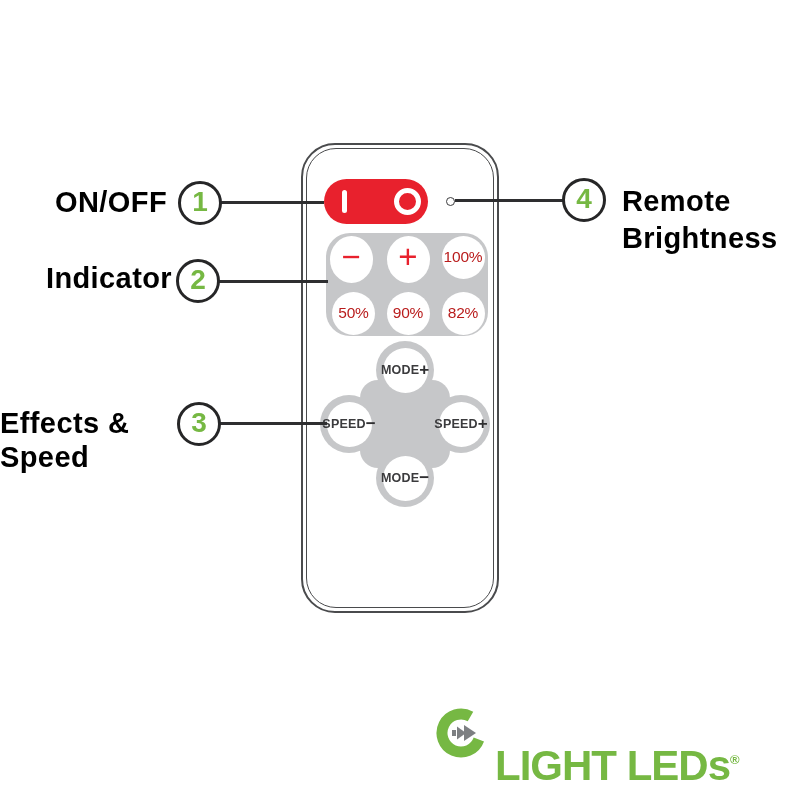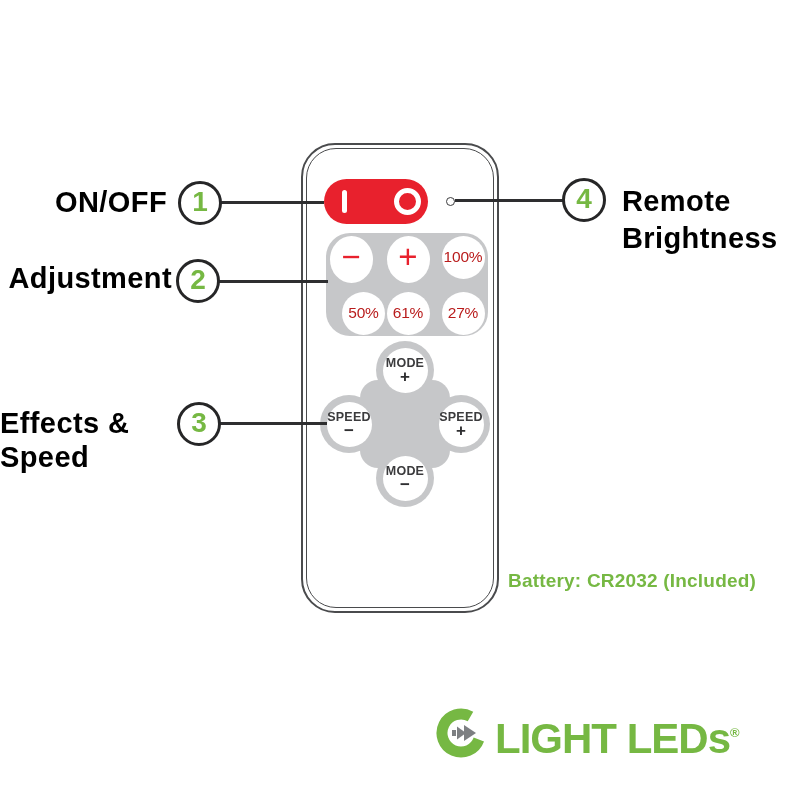--- a/index.html
+++ b/index.html
@@ -39,28 +39,28 @@
     position:absolute;left:326px;top:233px;width:162px;height:103px;
     background:#c6c7c9;border-radius:24px;
   }
   .pbtn{
     position:absolute;width:43px;height:43px;border-radius:50%;background:#fff;
     display:flex;align-items:center;justify-content:center;cursor:pointer;
   }
   .pbtn.sign{color:#e8212d;font-size:33px;font-weight:400;padding-bottom:4px;}
   .pbtn.pct{color:#b91c1c;font-size:15.5px;letter-spacing:-0.2px;}
   #pb0{left:329.5px;top:235.5px}#pb1{left:386.5px;top:235.5px}#pb2{left:441.5px;top:235.5px}
-  #pb3{left:342px;top:291.5px}#pb4{left:386.5px;top:291.5px}#pb5{left:441.5px;top:291.5px}
+  #pb3{left:332px;top:291.5px}#pb4{left:386.5px;top:291.5px}#pb5{left:441.5px;top:291.5px}
   
   .dgray{position:absolute;width:58px;height:58px;border-radius:50%;background:#c6c7c9;}
   #dg0{left:376px;top:341px}#dg1{left:320px;top:395px}#dg2{left:432px;top:395px}#dg3{left:376px;top:449px}
   .dcenter{position:absolute;left:360px;top:380px;width:90px;height:88px;border-radius:18px;background:#c6c7c9;}
   .dbtn{
     position:absolute;width:45px;height:45px;border-radius:50%;background:#fff;
-    display:flex;flex-direction:column;align-items:center;justify-content:center;cursor:pointer;
+    display:flex;align-items:center;justify-content:center;cursor:pointer;
   }
   #db0{left:382.5px;top:347.5px}#db1{left:326.5px;top:401.5px}#db2{left:438.5px;top:401.5px}#db3{left:382.5px;top:455.5px}
   .dbtn .t{font-size:12.5px;font-weight:bold;color:#3b3b3d;letter-spacing:0.2px;line-height:13px;}
   .dbtn .s{font-size:17px;font-weight:bold;color:#2f2f31;line-height:14px;}
   
   .cline{position:absolute;height:2.8px;background:#2e2e30;}
   #l1{left:220px;top:201px;width:104px}
   #l2{left:218px;top:280px;width:110px}
   #l3{left:219px;top:422px;width:108px}
   #l4{left:455px;top:199px;width:109px}
@@ -86,21 +86,21 @@
   
   .battery{
     position:absolute;left:508px;top:570px;font-size:19px;font-weight:bold;
     color:#76b843;letter-spacing:0.2px;
   }
   
   .logo{position:absolute;left:436px;top:708px;display:flex;align-items:flex-start;}
   .logo-icon{width:50px;height:50px;}
   .logo-text{
     font-size:42px;font-weight:800;color:#76b843;letter-spacing:-1px;
-    line-height:50px;margin-left:9px;white-space:nowrap;
+    line-height:50px;margin-left:9px;white-space:nowrap;margin-top:27px;
   }
   .reg{font-size:13px;font-weight:bold;vertical-align:16px;letter-spacing:0;}
 </style>
 </head>
 <body>
 
 <div class="canvas">
 
   <div class="remote">
     <div class="remote-inner"></div>
@@ -111,22 +111,22 @@
     <div class="o-ring"></div>
   </div>
 
   <div class="led"></div>
 
   <div class="panel"></div>
   <div class="pbtn sign" id="pb0">−</div>
   <div class="pbtn sign" id="pb1">+</div>
   <div class="pbtn pct" id="pb2">100%</div>
   <div class="pbtn pct" id="pb3">50%</div>
-  <div class="pbtn pct" id="pb4">61%</div>
-  <div class="pbtn pct" id="pb5">27%</div>
+  <div class="pbtn pct" id="pb4">90%</div>
+  <div class="pbtn pct" id="pb5">82%</div>
 
   <div class="dgray" id="dg0"></div>
   <div class="dgray" id="dg1"></div>
   <div class="dgray" id="dg2"></div>
   <div class="dgray" id="dg3"></div>
   <div class="dcenter"></div>
 
   <div class="dbtn" id="db0">
     <span class="t">MODE</span>
     <span class="s">+</span>
@@ -151,32 +151,31 @@
 
   <div class="numc" id="n1">1</div>
   <div class="numc" id="n2">2</div>
   <div class="numc" id="n3">3</div>
   <div class="numc" id="n4">4</div>
 
   <div class="lbl" id="lbl1">
     <div>ON/OFF</div>
   </div>
   <div class="lbl" id="lbl2">
-    <div>Adjustment</div>
+    <div>Indicator</div>
   </div>
   <div class="lbl" id="lbl3">
     <div>Effects &amp;</div>
     <div>Speed</div>
   </div>
   <div class="lbl" id="lbl4">
     <div>Remote</div>
     <div>Brightness</div>
   </div>
 
-  <div class="battery">Battery: CR2032 (Included)</div>
 
   <div class="logo">
     <svg class="logo-icon" viewBox="0 0 50 50">
       <path d="M 34.5 8.55 A 19 19 0 1 0 42.85 31.5" fill="none" stroke="#76b843" stroke-width="11"></path>
       <rect x="16" y="22" width="4" height="6" fill="#7d7f82"></rect>
       <polygon points="21,18.5 30,25 21,31.5" fill="#7d7f82"></polygon>
       <polygon points="28,17 40,25 28,33" fill="#7d7f82"></polygon>
     </svg>
     <div class="logo-text">
       <span>LIGHT LEDs</span><span class="reg">®</span>

